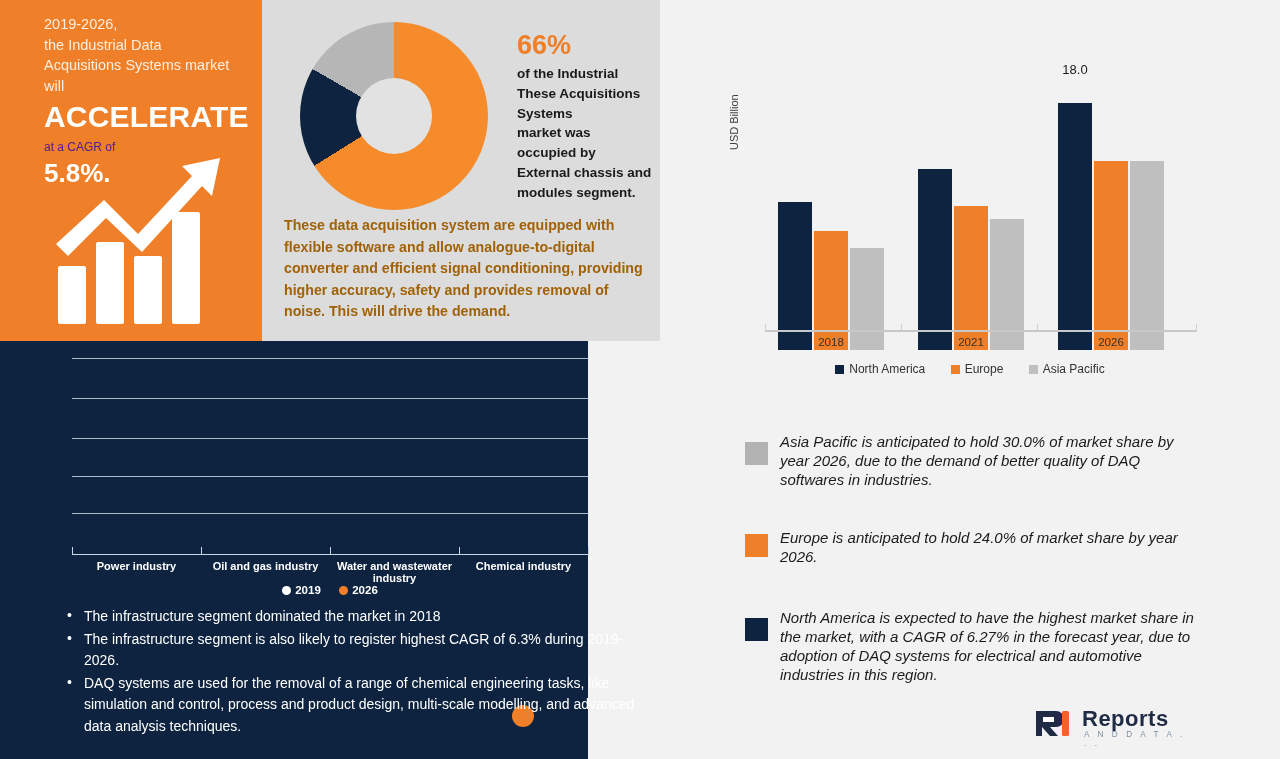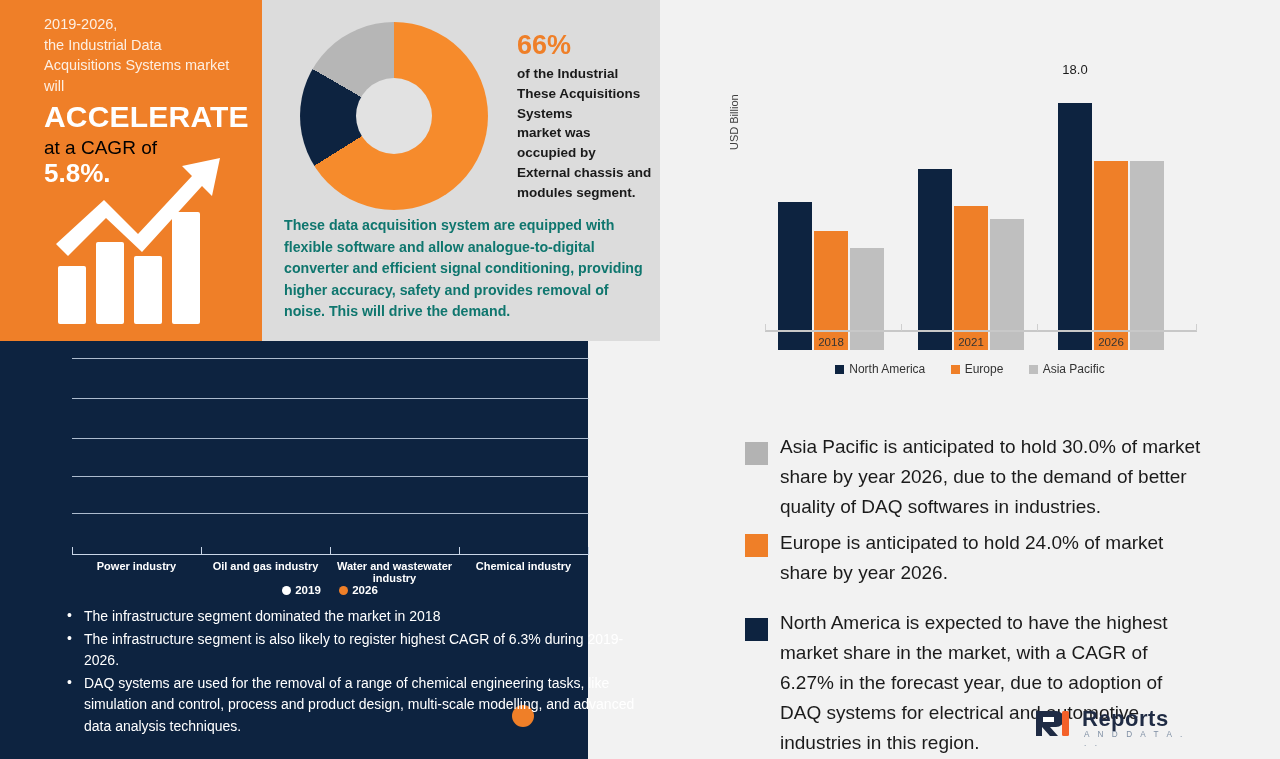--- a/index.html
+++ b/index.html
@@ -12,36 +12,36 @@
   #page{position:relative;width:1280px;height:759px;background:#f2f2f2;}
 
   
   .left-col{position:absolute;left:0;top:0;width:588px;height:759px;background:#0d2340;}
 
   
   .hero{position:absolute;left:0;top:0;width:262px;height:341px;background:#ef7f28;overflow:hidden;}
   .hero-text{position:absolute;left:44px;top:14px;width:220px;color:#ffffff;}
   .hero-line{font-size:14.5px;line-height:20.5px;color:#fdefe2;font-weight:400;}
   .hero-accel{font-size:30px;line-height:36px;font-weight:700;letter-spacing:.2px;margin-top:3px;color:#ffffff;}
-  .hero-cagr{font-size:19px;line-height:21px;color:#000000;margin-top:2px;}
+  .hero-cagr{font-size:12px;line-height:21px;color:#4c1d95;margin-top:2px;}
   .hero-pct{font-size:26px;line-height:30px;font-weight:700;color:#ffffff;}
   .hero-graphic{position:absolute;left:42px;top:150px;width:196px;height:178px;}
 
   
   .gray-panel{position:absolute;left:262px;top:0;width:398px;height:341px;background:#dcdcdc;}
   .donut-wrap{position:absolute;left:38px;top:22px;width:188px;height:188px;}
   .donut{width:188px;height:188px;border-radius:50%;
     background:conic-gradient(#f68b2c 0deg 238deg, #0d2340 238deg 300deg, #b6b6b6 300deg 360deg);
   }
   .donut-hole{position:absolute;left:56px;top:56px;width:76px;height:76px;border-radius:50%;background:#e2e2e2;}
   .pct-block{position:absolute;left:255px;top:30px;width:150px;}
   .pct-num{font-size:27px;font-weight:700;color:#ef7f28;line-height:30px;}
   .pct-desc{font-size:13.5px;font-weight:700;line-height:19.8px;color:#1a1a1a;margin-top:4px;}
   .gray-para{position:absolute;left:22px;top:215px;width:368px;font-size:14.2px;font-weight:700;
-    line-height:21.5px;color:#0f766e;}
+    line-height:21.5px;color:#a16207;}
 
   
   .dot-chart{position:absolute;left:0;top:341px;width:660px;height:260px;}
   .grid-line{position:absolute;left:72px;width:517px;height:1px;background:#c9d6e8;opacity:.85;}
   .axis-line{position:absolute;left:72px;width:517px;height:1px;background:#c9d6e8;}
   .tick{position:absolute;width:1px;height:7px;background:#c9d6e8;}
   .dot{position:absolute;width:22px;height:22px;border-radius:50%;}
   .dot.o{background:#ef7f28;}
   .cat-label{position:absolute;font-size:11px;font-weight:700;color:#ffffff;text-align:center;}
   .dot-legend{position:absolute;left:0;top:584px;width:660px;text-align:center;font-size:11.5px;
@@ -63,21 +63,21 @@
   .bar{position:absolute;bottom:0;}
   .grp-tick{position:absolute;top:274px;width:1px;height:7px;background:#cfcfcf;}
   .grp-label{position:absolute;top:286px;font-size:11.5px;color:#333333;text-align:center;width:80px;}
   .bar-value{position:absolute;font-size:13px;color:#1a1a1a;text-align:center;width:60px;}
   .bar-legend{position:absolute;left:80px;top:362px;width:460px;text-align:center;font-size:12px;color:#333333;}
   .bl-item{display:inline-block;margin:0 11px;}
   .bl-sq{display:inline-block;width:9px;height:9px;vertical-align:middle;margin-right:5px;}
 
   .note{position:absolute;display:flex;gap:12px;width:456px;}
   .note-sq{flex:0 0 auto;width:23px;height:23px;margin-top:10px;}
-  .note-txt{font-size:19px;line-height:30px;color:#1b1b1b;}
+  .note-txt{font-size:15px;line-height:19px;color:#1b1b1b;font-style:italic;}
 
   
   .logo{position:absolute;left:1034px;top:706px;width:152px;height:42px;}
   .logo-mark{position:absolute;left:0;top:3px;width:42px;height:27px;}
   .logo-word{position:absolute;left:48px;top:0px;font-size:22px;font-weight:700;color:#1f2b44;letter-spacing:.5px;}
   .logo-sub{position:absolute;left:50px;top:24px;font-size:8.2px;letter-spacing:3.1px;color:#7f8fa4;}
 </style>
 </head>
 <body>
 

